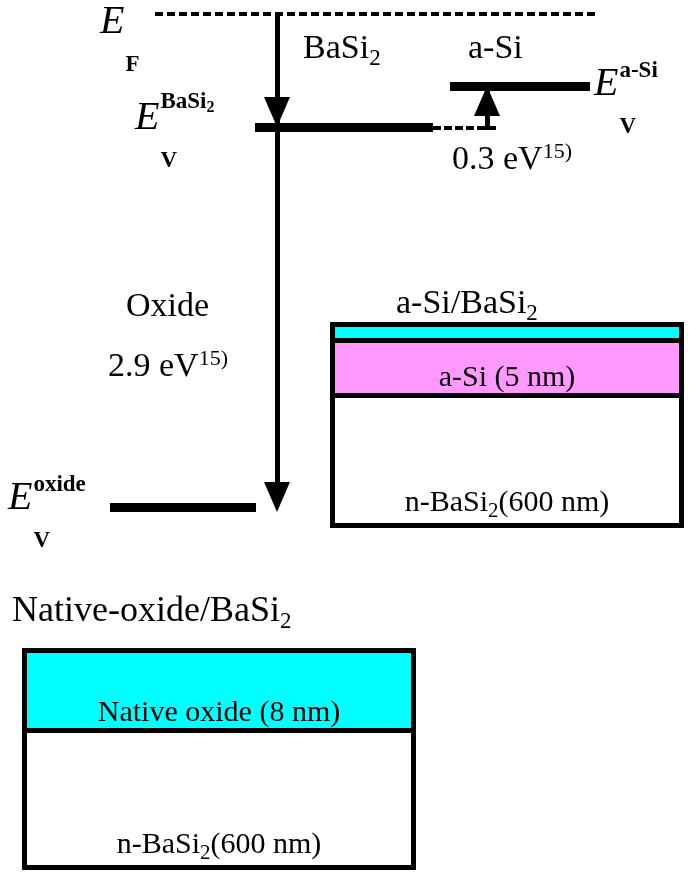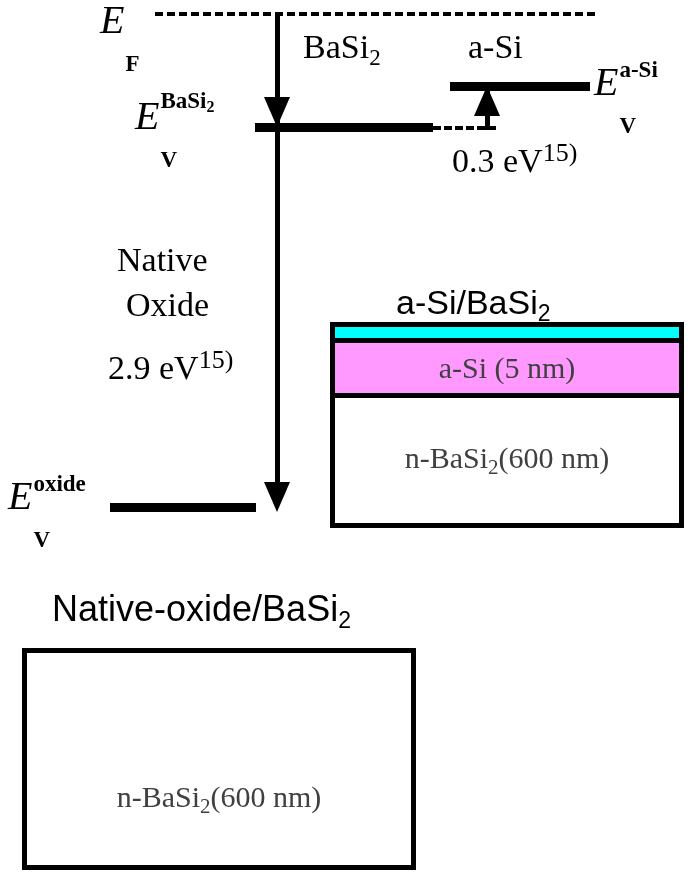--- a/index.html
+++ b/index.html
@@ -68,21 +68,21 @@
     white-space: nowrap;
     font-size: 34px;
     line-height: 1.02;
     font-family: "Liberation Serif", "DejaVu Serif", serif;
   }
   .cap .sub {
     font-size: 23px;
     vertical-align: -7px;
   }
   .cap .sup {
-    font-size: 26px;
+    font-size: 22px;
     vertical-align: 11px;
   }
 
   
   .level {
     position: absolute;
     background: #000;
     height: 9px;
   }
   .dashline {
@@ -116,34 +116,34 @@
     border: 5px solid #000;
     box-sizing: border-box;
     background: #ffffff;
   }
   .layer {
     position: absolute;
     left: 0;
     box-sizing: border-box;
     width: 100%;
     display: flex;
-    align-items: center;
+    align-items: flex-end;
     justify-content: center;
     font-size: 30px;
     font-family: "Liberation Serif", "DejaVu Serif", serif;
-    color: #404040;
+    color: #000000;
   }
   .layer.sep-bottom { border-bottom: 5px solid #000; }
   .layer .sub { font-size: 21px; vertical-align: -6px; }
 
   .stack-title {
     position: absolute;
     white-space: nowrap;
     font-size: 34px;
-    font-family: Liberation Sans, sans-serif;
+    font-family: Liberation Serif, serif;
   }
   .stack-title .sub { font-size: 23px; vertical-align: -7px; }
 </style>
 </head>
 <body>
 
 <div class="stage">
 
   <div class="dashline" style="left:155px; top:12px; width:440px;"></div>
 
@@ -177,21 +177,20 @@
   <div class="arrowhead-up" style="left:474px; top:86px;"></div>
 
   <div class="esym" style="left:594px; top:62px;">
     <span class="e">E</span><span class="scripts"><span class="sup">a-Si</span><span class="sub">V</span></span>
   </div>
 
   <div class="cap" style="left:452px; top:140px;">
     <span>0.3 eV</span><span class="sup">15)</span>
   </div>
 
-  <div class="cap" style="left:117px; top:243px;">Native</div>
   <div class="cap" style="left:126px; top:288px;">Oxide</div>
 
   <div class="cap" style="left:108px; top:347px;">
     <span>2.9 eV</span><span class="sup">15)</span>
   </div>
 
   <div class="level" style="left:110px; top:503px; width:146px;"></div>
 
   <div class="esym" style="left:8px; top:476px;">
     <span class="e">E</span><span class="scripts"><span class="sup">oxide</span><span class="sub">V</span></span>
@@ -204,23 +203,26 @@
   <div class="stackbox" style="left:330px; top:322px; width:354px; height:206px;">
     <div class="layer sep-bottom" style="top:0px; height:16px; background:#00FFFF;"></div>
     <div class="layer sep-bottom" style="top:16px; height:55px; background:#FF99FF;">
       <span>a-Si (5 nm)</span>
     </div>
     <div class="layer" style="top:71px; height:125px; background:#FFFFFF;">
       <span><span>n-BaSi</span><span class="sub">2</span><span>(600 nm)</span></span>
     </div>
   </div>
 
-  <div class="stack-title" style="left:12px; top:588px; font-size:36px;margin-left:40px;">
+  <div class="stack-title" style="left:12px; top:588px; font-size:36px;">
     <span>Native-oxide/BaSi</span><span class="sub">2</span>
   </div>
 
   <div class="stackbox" style="left:22px; top:648px; width:394px; height:222px;">
+    <div class="layer sep-bottom" style="top:0px; height:80px; background:#00FFFF;">
+      <span>Native oxide (8 nm)</span>
+    </div>
     <div class="layer" style="top:80px; height:132px; background:#FFFFFF;">
       <span><span>n-BaSi</span><span class="sub">2</span><span>(600 nm)</span></span>
     </div>
   </div>
 
 </div>
 
 </body></html>

